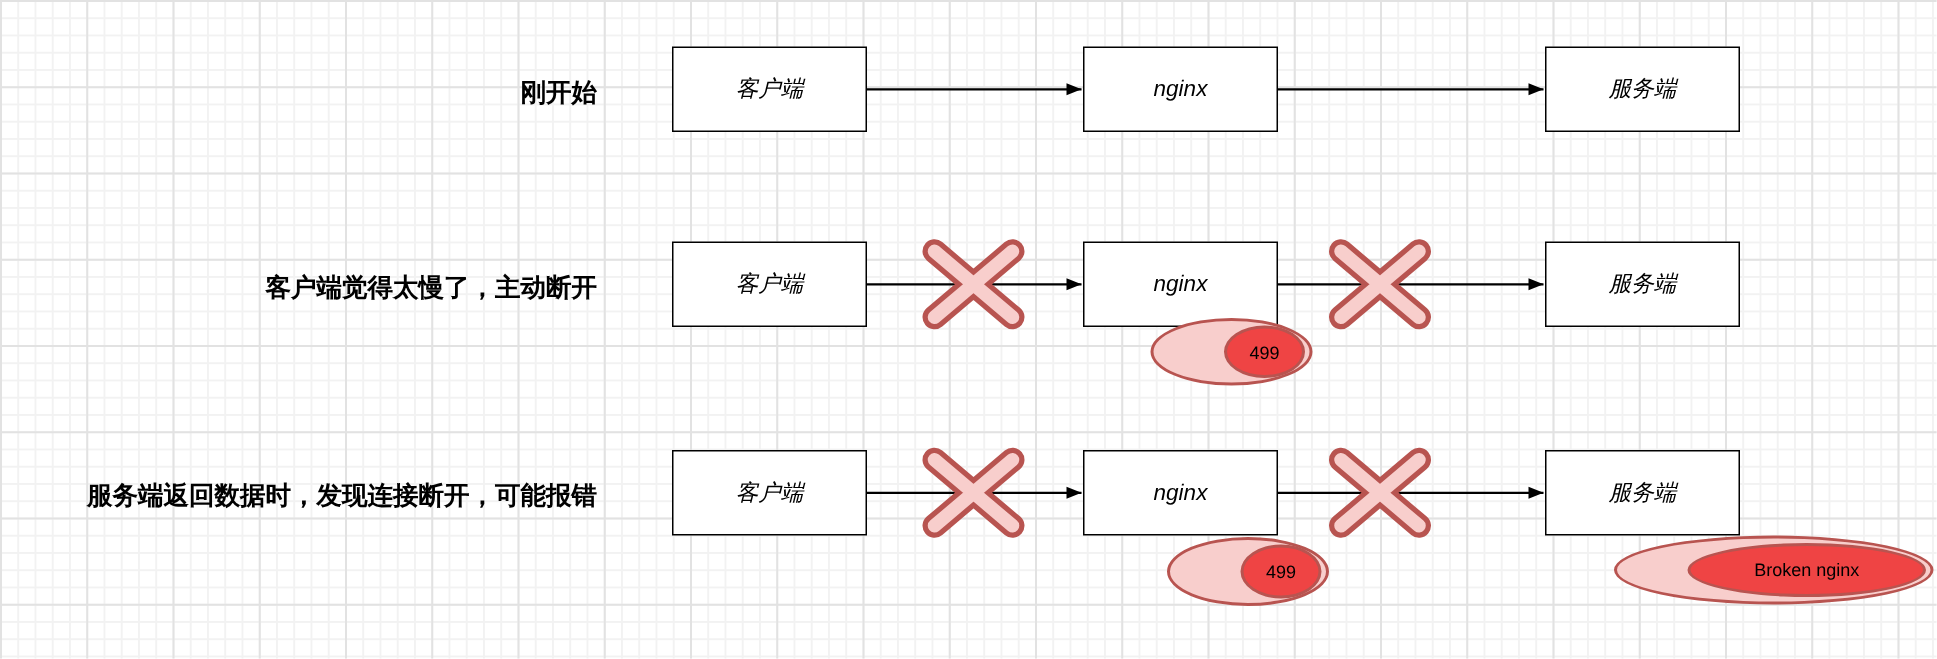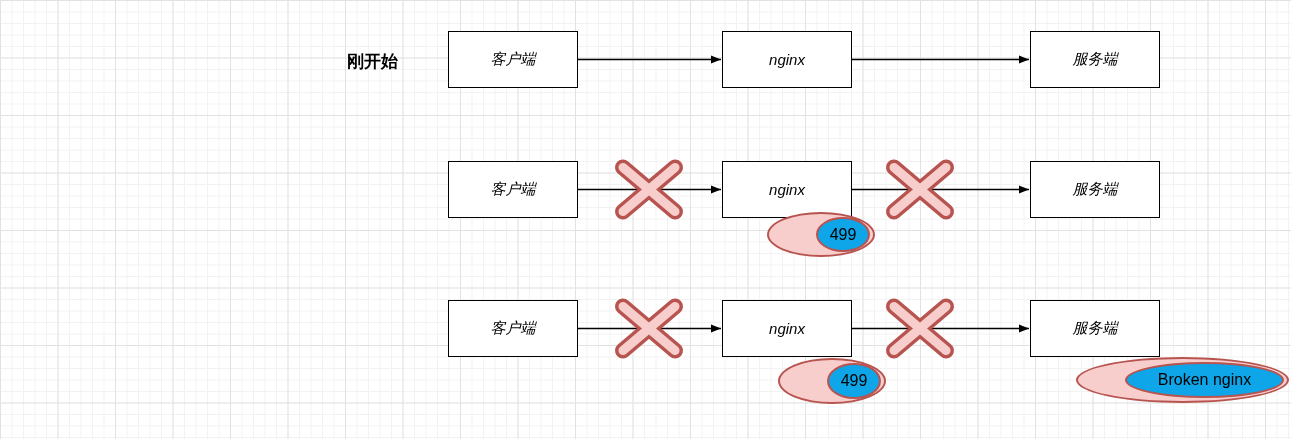--- a/index.html
+++ b/index.html
@@ -54,25 +54,25 @@
     border: 2.5px solid #b85450;
     border-radius: 50%;
     background: #f8cecc;
     box-sizing: border-box;
   }
   .badge-inner {
     position: absolute;
     left: 3px; right: 3px; top: 3px; bottom: 3px;
     border: 2.5px solid #b85450;
     border-radius: 50%;
-    background: #0ea5e9;
+    background: #ef4444;
     display: flex;
     align-items: center;
     justify-content: center;
-    font-size: 16px;
+    font-size: 12px;
     color: #000000;
     white-space: nowrap;
     margin-left: 44px;
   }
 </style>
 </head>
 <body>
 
 <div class="canvas">
 
@@ -105,20 +105,22 @@
       <path d="M-26,-22 L26,22 M26,-22 L-26,22" stroke="#b85450" stroke-width="16" stroke-linecap="round" fill="none"></path>
       <path d="M-26,-22 L26,22 M26,-22 L-26,22" stroke="#f8cecc" stroke-width="9" stroke-linecap="round" fill="none"></path>
     </g>
     <g transform="translate(920,328.5)">
       <path d="M-26,-22 L26,22 M26,-22 L-26,22" stroke="#b85450" stroke-width="16" stroke-linecap="round" fill="none"></path>
       <path d="M-26,-22 L26,22 M26,-22 L-26,22" stroke="#f8cecc" stroke-width="9" stroke-linecap="round" fill="none"></path>
     </g>
   </svg>
 
   <div class="row-label" style="top:50px">刚开始</div>
+  <div class="row-label" style="top:180px">客户端觉得太慢了，主动断开</div>
+  <div class="row-label" style="top:319px">服务端返回数据时，发现连接断开，可能报错</div>
 
   <div class="node" style="left:448px;top:31px">客户端</div>
   <div class="node" style="left:722px;top:31px">nginx</div>
   <div class="node" style="left:1030px;top:31px">服务端</div>
 
   <div class="node" style="left:448px;top:161px">客户端</div>
   <div class="node" style="left:722px;top:161px">nginx</div>
   <div class="node" style="left:1030px;top:161px">服务端</div>
 
   <div class="node" style="left:448px;top:300px">客户端</div>

